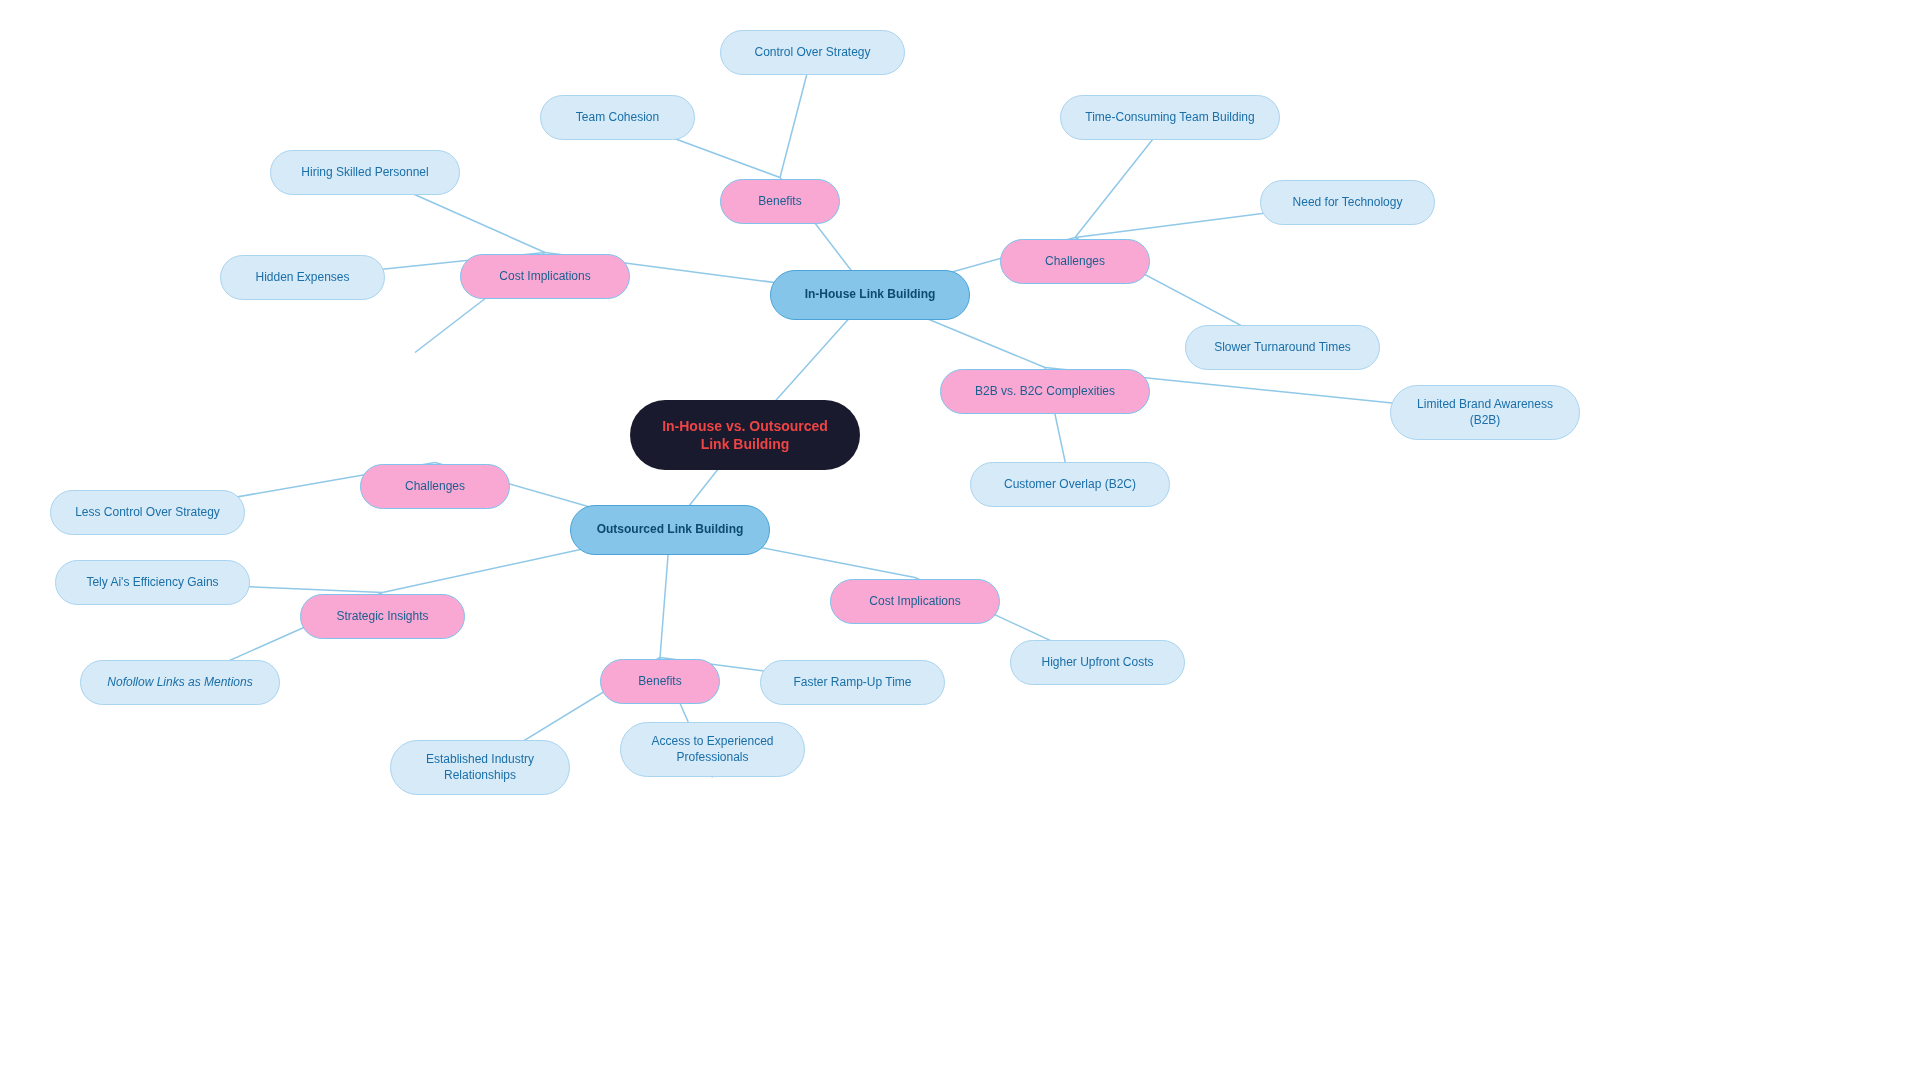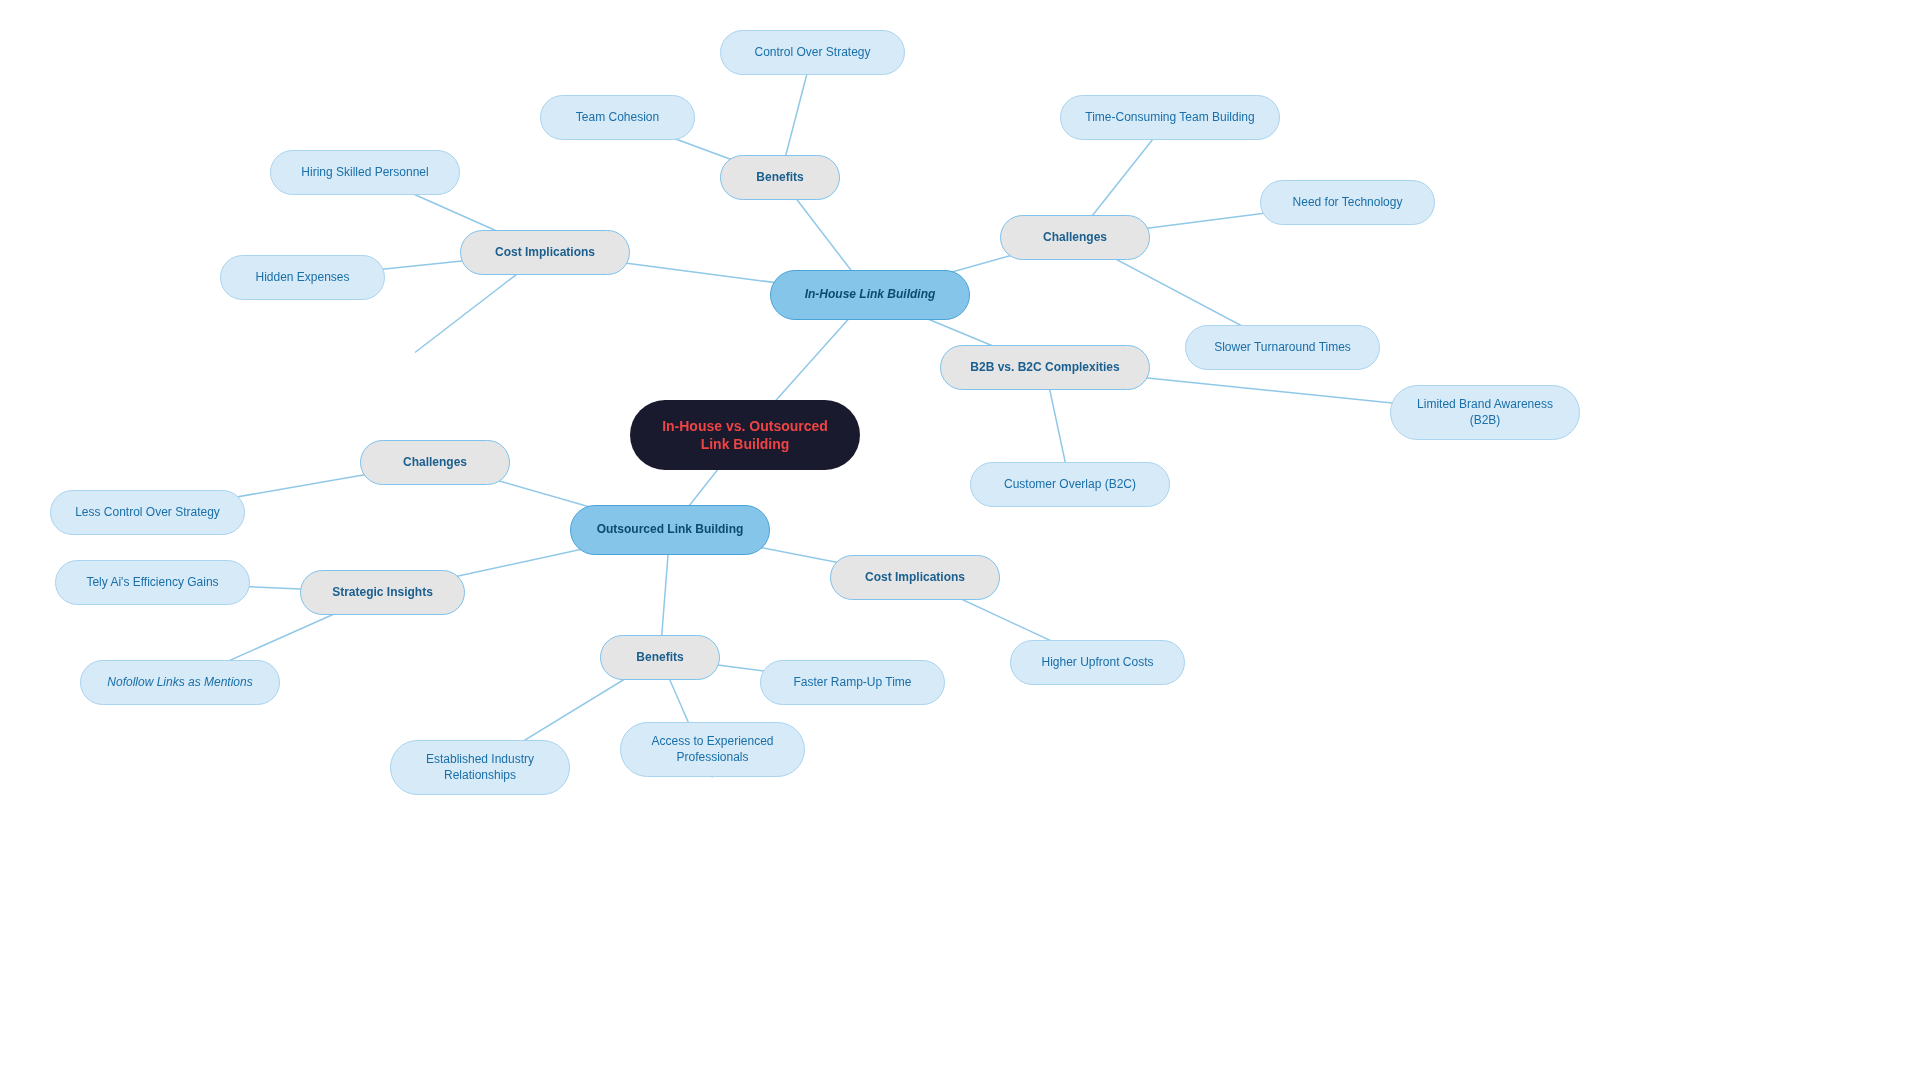--- a/index.html
+++ b/index.html
@@ -37,24 +37,25 @@
       line-height: 1.3;
       cursor: default;
     }
     .node-light {
       background: #d6eaf8;
       border: 1.5px solid #a9d4f0;
       color: #1a6fa8;
       font-weight: 400;
     }
     .node-medium {
-      background: #e5e5e5;
+      background: #f9a8d4;
       border: 1.5px solid #7ec2ed;
       color: #1a5f8f;
-      font-weight: 700;
+      font-weight: 400;
+      margin-top: 24px;
     }
     .node-dark {
       background: #85c5ea;
       border: 1.5px solid #4aa3d8;
       color: #0d4a70;
       font-weight: 600;
     }
     .node-center {
       background: #1a1a2e;
       border: none;
@@ -96,21 +97,21 @@
       <line x1="435" y1="462.5" x2="147.5" y2="512.5"></line>
       <line x1="382.5" y1="592.5" x2="152.5" y2="582.5"></line>
       <line x1="382.5" y1="592.5" x2="180" y2="682.5"></line>
       <line x1="660" y1="657.5" x2="852.5" y2="682.5"></line>
       <line x1="660" y1="657.5" x2="480" y2="767.5"></line>
       <line x1="660" y1="657.5" x2="712.5" y2="777.5"></line>
       <line x1="915" y1="577.5" x2="1097.5" y2="662.5"></line>
     </svg>
 <div class="node node-center" style="left: 630px; top: 400px; width: 230px; min-height: 70px; line-height: 1.3;">In-House vs. Outsourced Link
 Building</div>
-    <div class="node node-dark" style="left: 770px; top: 270px; width: 200px; min-height: 50px; line-height: 1.3; font-style: italic;">In-House Link Building</div>
+    <div class="node node-dark" style="left: 770px; top: 270px; width: 200px; min-height: 50px; line-height: 1.3;">In-House Link Building</div>
     <div class="node node-medium" style="left: 720px; top: 155px; width: 120px; min-height: 45px; line-height: 1.3;">Benefits</div>
     <div class="node node-medium" style="left: 460px; top: 230px; width: 170px; min-height: 45px; line-height: 1.3;">Cost Implications</div>
     <div class="node node-medium" style="left: 1000px; top: 215px; width: 150px; min-height: 45px; line-height: 1.3;">Challenges</div>
     <div class="node node-medium" style="left: 940px; top: 345px; width: 210px; min-height: 45px; line-height: 1.3;">B2B vs. B2C Complexities</div>
     <div class="node node-light" style="left: 720px; top: 30px; width: 185px; min-height: 45px; line-height: 1.3;">Control Over Strategy</div>
     <div class="node node-light" style="left: 540px; top: 95px; width: 155px; min-height: 45px; line-height: 1.3;">Team Cohesion</div>
     <div class="node node-light" style="left: 270px; top: 150px; width: 190px; min-height: 45px; line-height: 1.3;">Hiring Skilled Personnel</div>
     <div class="node node-light" style="left: 220px; top: 255px; width: 165px; min-height: 45px; line-height: 1.3;">Hidden Expenses</div>
     <div class="node node-light" style="left: 1060px; top: 95px; width: 220px; min-height: 45px; line-height: 1.3;">Time-Consuming Team Building</div>
     <div class="node node-light" style="left: 1185px; top: 325px; width: 195px; min-height: 45px; line-height: 1.3;">Slower Turnaround Times</div>

